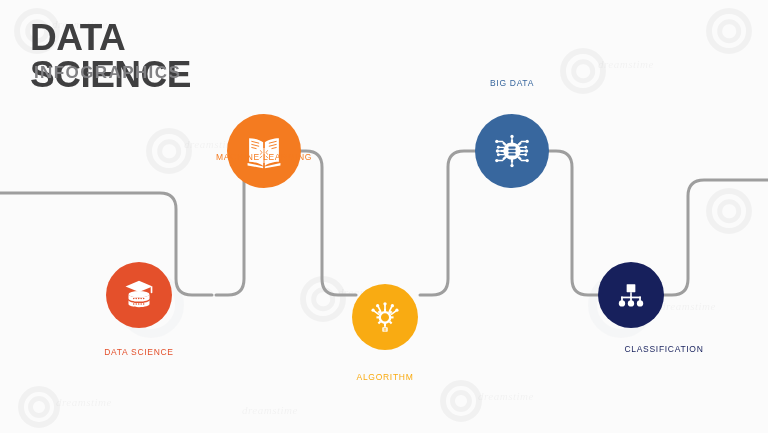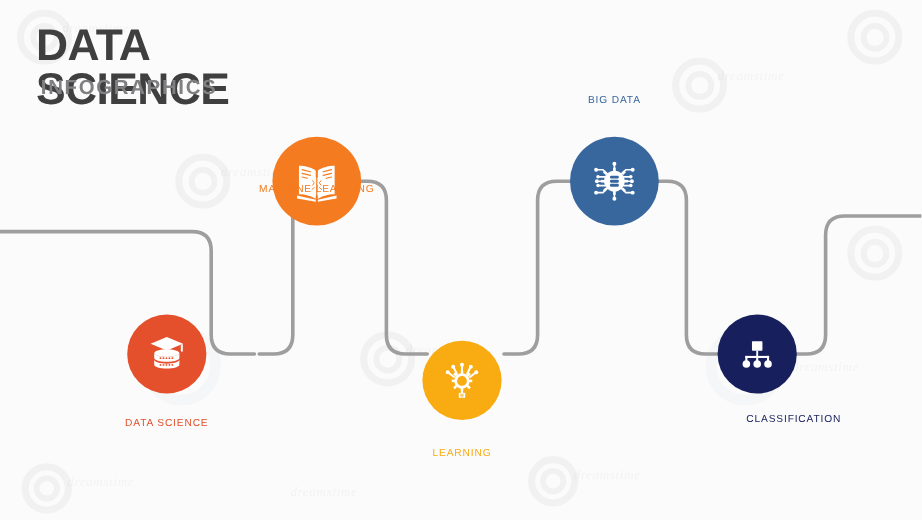--- a/index.html
+++ b/index.html
@@ -204,21 +204,21 @@
         </g>
         <g stroke="#ffffff" stroke-width="2" fill="none">
           <path d="M24 33 L24 37.2"></path>
         </g>
         <rect x="20.6" y="37" width="6.8" height="5.6" rx="0.8" fill="#ffffff"></rect>
         <g stroke="#f9ab12" stroke-width=".8">
           <path d="M22.3 38.6 L25.7 38.6 M22.3 40 L25.7 40 M22.3 41.4 L25.7 41.4"></path>
         </g>
       </svg>
     </div>
-    <div class="node-label" style="left:315px;top:373px;width:140px;color:#f9ab12;">LEARNING</div>
+    <div class="node-label" style="left:315px;top:373px;width:140px;color:#f9ab12;">ALGORITHM</div>
   </div>
 
   <div class="node">
     <div class="circle" style="left:475px;top:114px;width:74px;height:74px;background:#38679e;">
       <svg width="44" height="44" viewBox="0 0 48 48">
         <g stroke="#ffffff" stroke-width="1.5" fill="none" stroke-linecap="round">
           <path d="M24 16 L24 9.5"></path>
           <path d="M24 32 L24 38.5"></path>
           <path d="M16 24 L9.5 24"></path>
           <path d="M32 24 L38.5 24"></path>
@@ -275,16 +275,16 @@
           <rect x="11.5" y="26" width="25" height="2.2"></rect>
           <rect x="11.5" y="26" width="2.2" height="5.5"></rect>
           <rect x="22.9" y="26" width="2.2" height="5.5"></rect>
           <rect x="34.3" y="26" width="2.2" height="5.5"></rect>
           <circle cx="12.6" cy="34.6" r="4"></circle>
           <circle cx="24" cy="34.6" r="4"></circle>
           <circle cx="35.4" cy="34.6" r="4"></circle>
         </g>
       </svg>
     </div>
-    <div class="node-label" style="left:561px;top:345px;width:140px;color:#17205c;text-align:right;">CLASSIFICATION</div>
+    <div class="node-label" style="left:594px;top:345px;width:140px;color:#17205c;">CLASSIFICATION</div>
   </div>
 
 </div>
 
 </body></html>

